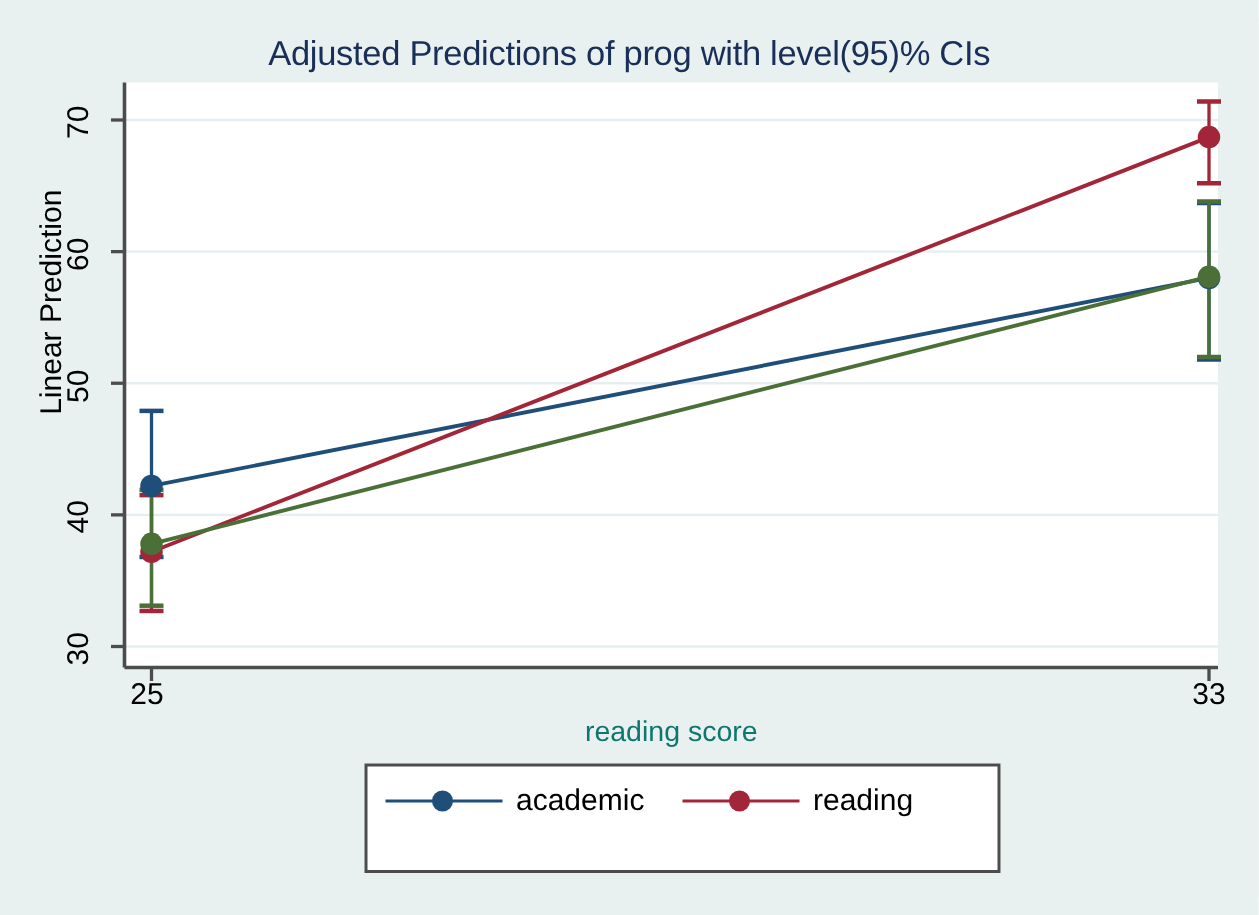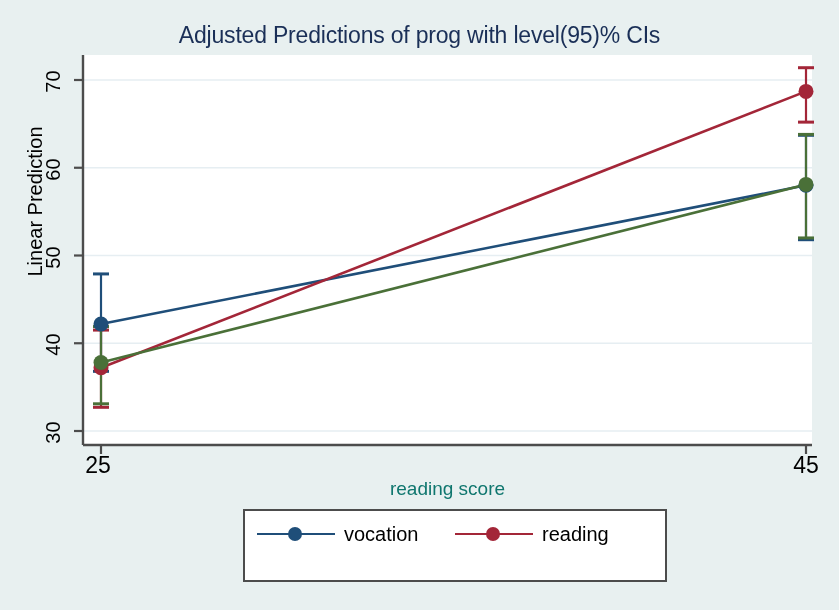--- a/index.html
+++ b/index.html
@@ -61,21 +61,21 @@
     position: absolute;
     font-size: 20px;
     color: #000;
     transform: rotate(-90deg);
     transform-origin: center center;
     text-align: center;
     width: 40px;
   }
   .tick-label-x {
     position: absolute;
-    font-size: 23px;
+    font-size: 20px;
     color: #000;
     text-align: center;
     width: 50px;
   }
   #legend-box {
     position: absolute;
     left: 243px;
     top: 509px;
     width: 424px;
     height: 73px;
@@ -126,21 +126,21 @@
   <div id="ylabel">Linear Prediction</div>
   <div id="xlabel">reading score</div>
 
   <div class="tick-label-y" style="left:33px; top:70px;">70</div>
   <div class="tick-label-y" style="left:33px; top:158px;">60</div>
   <div class="tick-label-y" style="left:33px; top:246px;">50</div>
   <div class="tick-label-y" style="left:33px; top:333px;">40</div>
   <div class="tick-label-y" style="left:33px; top:421px;">30</div>
 
   <div class="tick-label-x" style="left:73px; top:452px;">25</div>
-  <div class="tick-label-x" style="left:781px; top:452px;">45</div>
+  <div class="tick-label-x" style="left:781px; top:452px;">33</div>
 
   <svg id="plot-svg" width="839" height="610">
     <g id="plot-group">
         <rect x="83" y="55" width="729" height="390" fill="#ffffff"></rect>
         <line x1="83" x2="812" y1="431" y2="431" stroke="#e6eef2" stroke-width="1.6"></line>
         <line x1="83" x2="812" y1="343.25" y2="343.25" stroke="#e6eef2" stroke-width="1.6"></line>
         <line x1="83" x2="812" y1="255.5" y2="255.5" stroke="#e6eef2" stroke-width="1.6"></line>
         <line x1="83" x2="812" y1="167.75" y2="167.75" stroke="#e6eef2" stroke-width="1.6"></line>
         <line x1="83" x2="812" y1="80" y2="80" stroke="#e6eef2" stroke-width="1.6"></line>
         <line x1="83" x2="83" y1="55" y2="445" stroke="#4c4c4c" stroke-width="2.4"></line>
@@ -181,21 +181,21 @@
         <circle cx="806" cy="184.42249999999999" r="7.5" fill="#4a7038"></circle>
       </g>
   </svg>
 
   <div id="legend-box">
     <div class="legend-row" style="left:12px; top:8px;">
       <span class="legend-key">
         <span class="legend-line" style="background:#1f4e79;"></span>
         <span class="legend-dot" style="background:#1f4e79;"></span>
       </span>
-      <span class="legend-label">vocation</span>
+      <span class="legend-label">academic</span>
     </div>
     <div class="legend-row" style="left:210px; top:8px;">
       <span class="legend-key">
         <span class="legend-line" style="background:#a32638;"></span>
         <span class="legend-dot" style="background:#a32638;"></span>
       </span>
       <span class="legend-label">reading</span>
     </div>
   </div>
 

